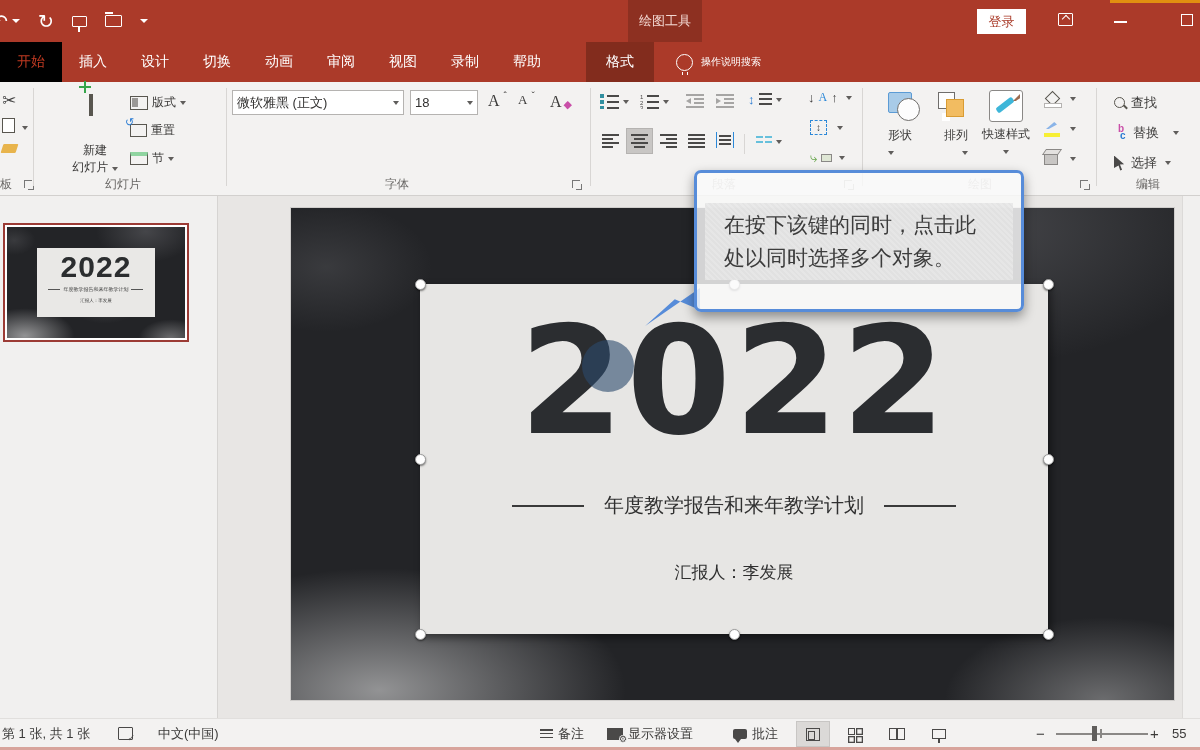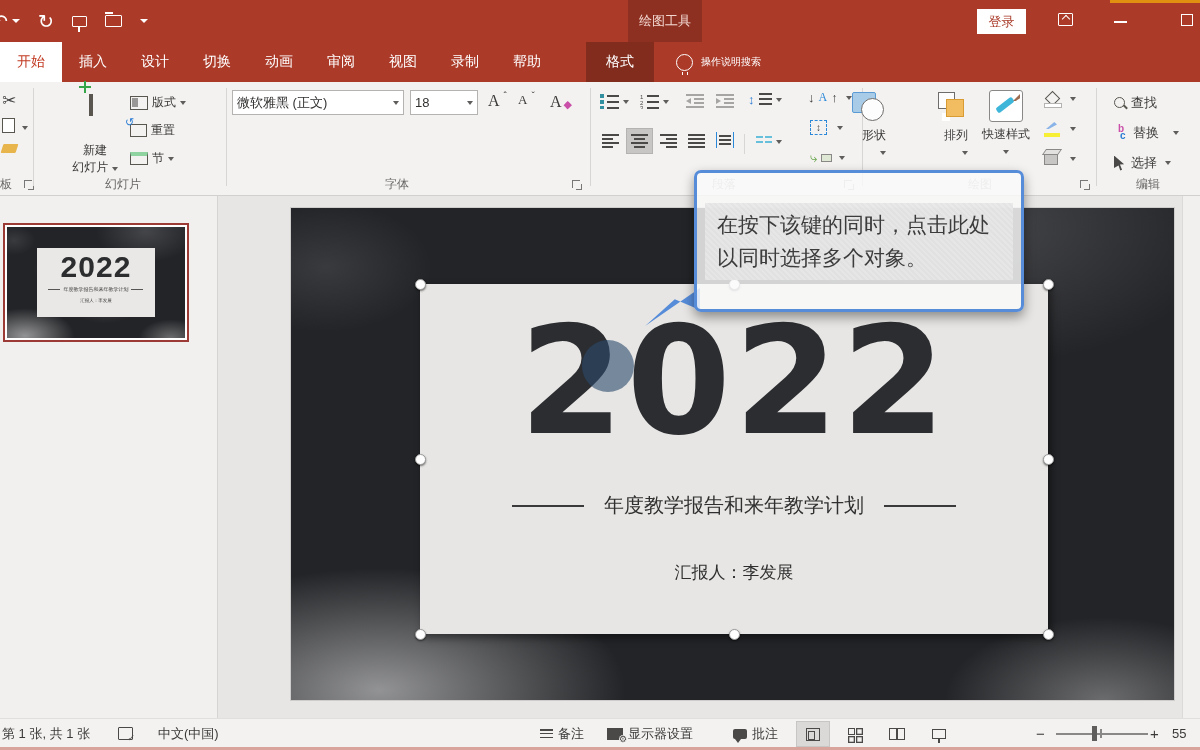--- a/index.html
+++ b/index.html
@@ -19,21 +19,21 @@
   .ic-min{left:1114px;top:21px;width:13px;height:2px;background:#fff;position:absolute}
   .ic-restore{left:1181px;top:14px;width:12px;height:12px;border:1.5px solid #fff;position:absolute}
   .ic-podium-w{width:15px;height:11px;border:1.6px solid #fff;position:relative;border-radius:1px}
   .ic-podium-w::after{content:"";position:absolute;left:5px;bottom:-6px;width:2px;height:5px;background:#fff}
   .ic-folder-w{width:17px;height:12px;border:1.6px solid #fff;border-radius:1px;position:relative}
   .ic-folder-w::before{content:"";position:absolute;left:-1px;top:-4px;width:8px;height:2px;background:#fff}
   .chev-w{width:0;height:0;border-left:4px solid transparent;border-right:4px solid transparent;border-top:4px solid #fff;display:inline-block}
   
   .tabrow{position:absolute;left:0;top:42px;width:1200px;height:40px;background:#ab3a29;display:flex;align-items:stretch;color:#fff}
   .tab{display:flex;align-items:center;padding:0 17px;font-size:14px;cursor:default;white-space:nowrap}
-  .tab.active{background:#ffffff;color:#c13a22}
+  .tab.active{background:#000000;color:#c13a22}
   .tab.fmt{background:#822c1d;margin-left:28px;padding:0 20px}
   .bulb{width:17px;height:17px;border:1.6px solid #fff;border-radius:50%;position:relative;margin:auto 8px auto 22px}
   .bulb::after{content:"";position:absolute;left:4.5px;bottom:-5px;width:4px;height:3px;border-left:1.6px solid #fff;border-right:1.6px solid #fff}
   .tellme{display:flex;align-items:center;font-size:10px}
   
   .ribbon{position:absolute;left:0;top:82px;width:1200px;height:114px;background:#f3f2f1;border-bottom:1px solid #d2d0ce}
   .rb-div{position:absolute;top:6px;width:1px;height:98px;background:#d8d6d4}
   .grp-label{position:absolute;top:94px;font-size:12px;color:#6a6866;white-space:nowrap}
   .launcher{position:absolute;width:11px;height:11px}
   .launcher::before{content:"";position:absolute;left:0;top:0;width:7px;height:7px;border-left:1px solid #777;border-top:1px solid #777}
@@ -109,21 +109,21 @@
   .slide{position:absolute;left:291px;top:208px;width:883px;height:492px;box-shadow:0 0 0 1px #cfcdcb}
   .card{position:absolute;left:129px;top:76px;width:628px;height:350px;background:#e7e6e4;box-shadow:3px 4px 8px rgba(0,0,0,.45);display:flex;flex-direction:column;align-items:center}
   .year{font-size:150px;line-height:1;font-weight:900;color:#2b2d30;letter-spacing:3px;margin-top:22px;font-family:"DejaVu Sans","Liberation Sans",sans-serif}
   .sub{display:flex;align-items:center;gap:20px;margin-top:36px;font-size:20px;color:#2f2f2f;white-space:nowrap}
   .sub i{display:block;width:72px;height:2px;background:#3a3a3a}
   .pres{font-size:17px;color:#2f2f2f;margin-top:42px}
   .handle{position:absolute;width:11px;height:11px;border-radius:50%;background:#fff;border:1px solid #9a9a9a;box-shadow:0 1px 2px rgba(0,0,0,.5)}
   .blue-dot{position:absolute;left:291px;top:132px;width:52px;height:52px;border-radius:50%;background:rgba(44,74,108,.6)}
   
   .tooltip{position:absolute;left:694px;top:170px;width:330px;height:142px;background:rgba(250,250,250,.82);border:3px solid #578cd9;border-radius:7px;box-shadow:0 5px 12px rgba(0,0,0,.4);z-index:50}
-  .tooltip .txt{margin:30px 8px 0 8px;padding:6px 12px;background:rgba(231,231,231,.92);background-image:repeating-linear-gradient(45deg,rgba(0,0,0,.025) 0 2px,transparent 2px 4px);font-size:21px;line-height:1.55;color:#3c3c3c}
+  .tooltip .txt{margin:30px 8px 0 8px;padding:6px 19px;background:rgba(231,231,231,.92);background-image:repeating-linear-gradient(45deg,rgba(0,0,0,.025) 0 2px,transparent 2px 4px);font-size:21px;line-height:1.55;color:#3c3c3c}
   .tooltip-tail{position:absolute;left:644px;top:288px;width:56px;height:40px;background:#578cd9;clip-path:polygon(100% 0,2% 95%,55% 28%,100% 55%);z-index:49}
   
   .statusbar{position:absolute;left:0;top:718px;width:1200px;height:32px;background:#f3f2f1;border-top:1px solid #e1dfdd;border-bottom:3px solid #d8a49c;color:#3b3a39;font-size:13px}
   .sb{position:absolute;top:0;height:29px;display:flex;align-items:center;gap:5px;white-space:nowrap}
   .ic-spell{width:15px;height:13px;border:1.4px solid #4a4948;border-radius:1px;position:relative;font-size:9px}
   .ic-spell::after{content:"✓";position:absolute;right:-3px;bottom:-4px;color:#4a4948;font-weight:bold}
   .ic-notes{width:13px;height:9px;border-top:2px solid #4a4948;border-bottom:1.4px solid #4a4948;position:relative}
   .ic-notes::before{content:"";position:absolute;left:0;top:2px;width:13px;height:1.4px;background:#4a4948}
   .ic-monitor{width:16px;height:12px;border:1.6px solid #4a4948;position:relative;background:#4a4948}
   .ic-monitor::after{content:"⚙";position:absolute;right:-5px;bottom:-5px;font-size:9px;color:#4a4948;background:#f3f2f1;border-radius:50%;line-height:1}
@@ -386,21 +386,21 @@
         <rect fill="#66c0dc" y="5" width="7" height="2"></rect>
         <rect fill="#66c0dc" x="9" y="5" width="7" height="2"></rect>
       </svg>
     <span class="cv"></span>
   </div>
   <span class="grp-label" style="left:712px;color:#b9b7b5">段落</span>
   <span class="launcher" style="left:844px;top:98px;opacity:.5"></span>
   <div class="rb-div" style="left:862px"></div>
 
   
-  <div class="abs" style="left:846px;top:10px;width:40px;text-align:right">
+  <div class="abs" style="left:888px;top:10px;width:40px;text-align:left">
     <span class="ic-shapes" style="display:inline-block"></span>
     <div style="font-size:12px;color:#3b3a39;margin-top:2px">形状</div>
     <span class="cv" style="margin-top:3px"></span>
   </div>
   <div class="abs" style="left:928px;top:10px;width:40px;text-align:right">
     <span class="ic-arrange" style="display:inline-block"></span>
     <div style="font-size:12px;color:#3b3a39;margin-top:2px">排列</div>
     <span class="cv" style="margin-top:3px"></span>
   </div>
   <div class="abs" style="left:976px;top:8px;width:60px;text-align:center">

